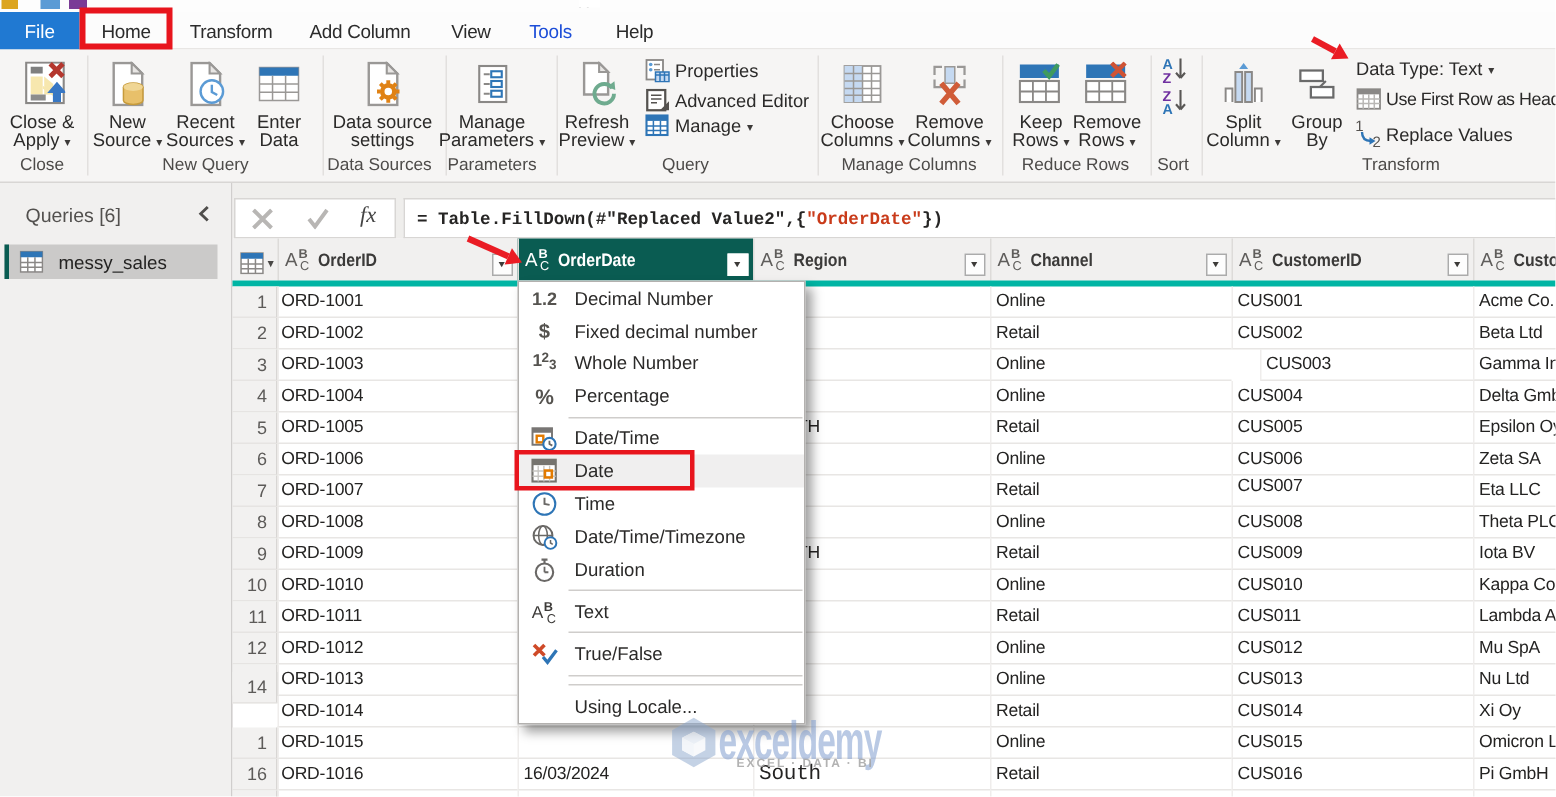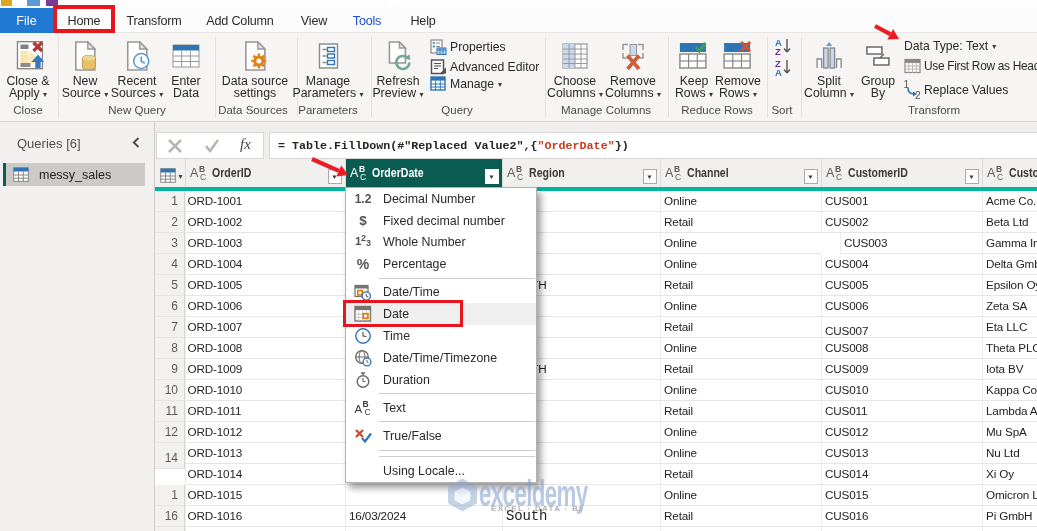--- a/index.html
+++ b/index.html
@@ -538,21 +538,21 @@
   </div>
 <div class="abs" style="left:345px;top:316.50px;width:157px;height:21.00px;border-left:1px solid #efedec;border-bottom:1px solid #e8e6e4;display:flex;align-items:center;white-space:nowrap;">
     <span style="font-size:11.7px;color:#242322;margin-left:3px;letter-spacing:-0.15px;"></span>
   </div>
 <div class="abs" style="left:502px;top:316.50px;width:158px;height:21.00px;border-left:1px solid #efedec;border-bottom:1px solid #e8e6e4;display:flex;align-items:center;white-space:nowrap;">
     <span style="font-size:11.7px;color:#242322;margin-left:3px;letter-spacing:-0.15px;"></span>
   </div>
 <div class="abs" style="left:660px;top:316.50px;width:161px;height:21.00px;border-left:1px solid #efedec;border-bottom:1px solid #e8e6e4;display:flex;align-items:center;white-space:nowrap;">
     <span style="font-size:11.7px;color:#242322;margin-left:3px;letter-spacing:-0.15px;">Retail</span>
   </div>
-<div class="abs" style="left:821px;top:316.50px;width:161px;height:21.00px;border-left:1px solid #efedec;border-bottom:1px solid #e8e6e4;display:flex;align-items:flex-end;white-space:nowrap;">
+<div class="abs" style="left:821px;top:316.50px;width:161px;height:21.00px;border-left:1px solid #efedec;border-bottom:1px solid #e8e6e4;display:flex;align-items:flex-start;white-space:nowrap;">
     <span style="font-size:11.7px;color:#242322;margin-left:3px;letter-spacing:-0.15px;">CUS007</span>
   </div>
 <div class="abs" style="left:982px;top:316.50px;width:120px;height:21.00px;border-left:1px solid #efedec;border-bottom:1px solid #e8e6e4;display:flex;align-items:center;white-space:nowrap;">
     <span style="font-size:11.7px;color:#242322;margin-left:3px;letter-spacing:-0.15px;">Eta LLC</span>
   </div>
 <div class="abs" style="left:155px;top:337.50px;width:30px;height:21.00px;background:#f2f1f0;border-bottom:1px solid #e6e4e2;border-right:1px solid #d8d6d4;display:flex;align-items:center;justify-content:flex-end;">
     <span style="font-size:12px;color:#5d5b59;margin-right:6px;">8</span>
   </div>
 <div class="abs" style="left:185px;top:337.50px;width:160px;height:21.00px;border-left:1px solid #efedec;border-bottom:1px solid #e8e6e4;display:flex;align-items:center;white-space:nowrap;">
     <span style="font-size:11.7px;color:#242322;margin-left:1.5px;letter-spacing:-0.15px;">ORD-1008</span>

